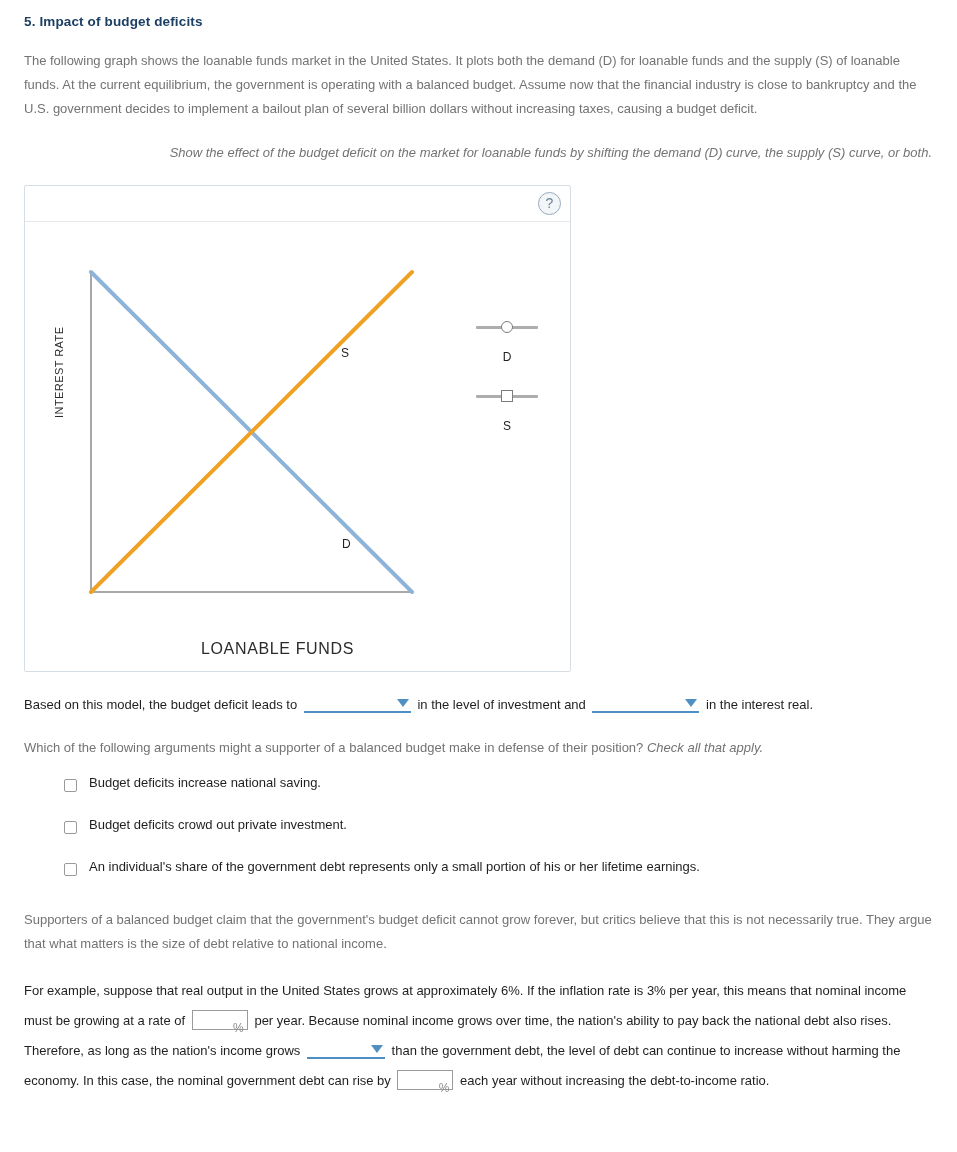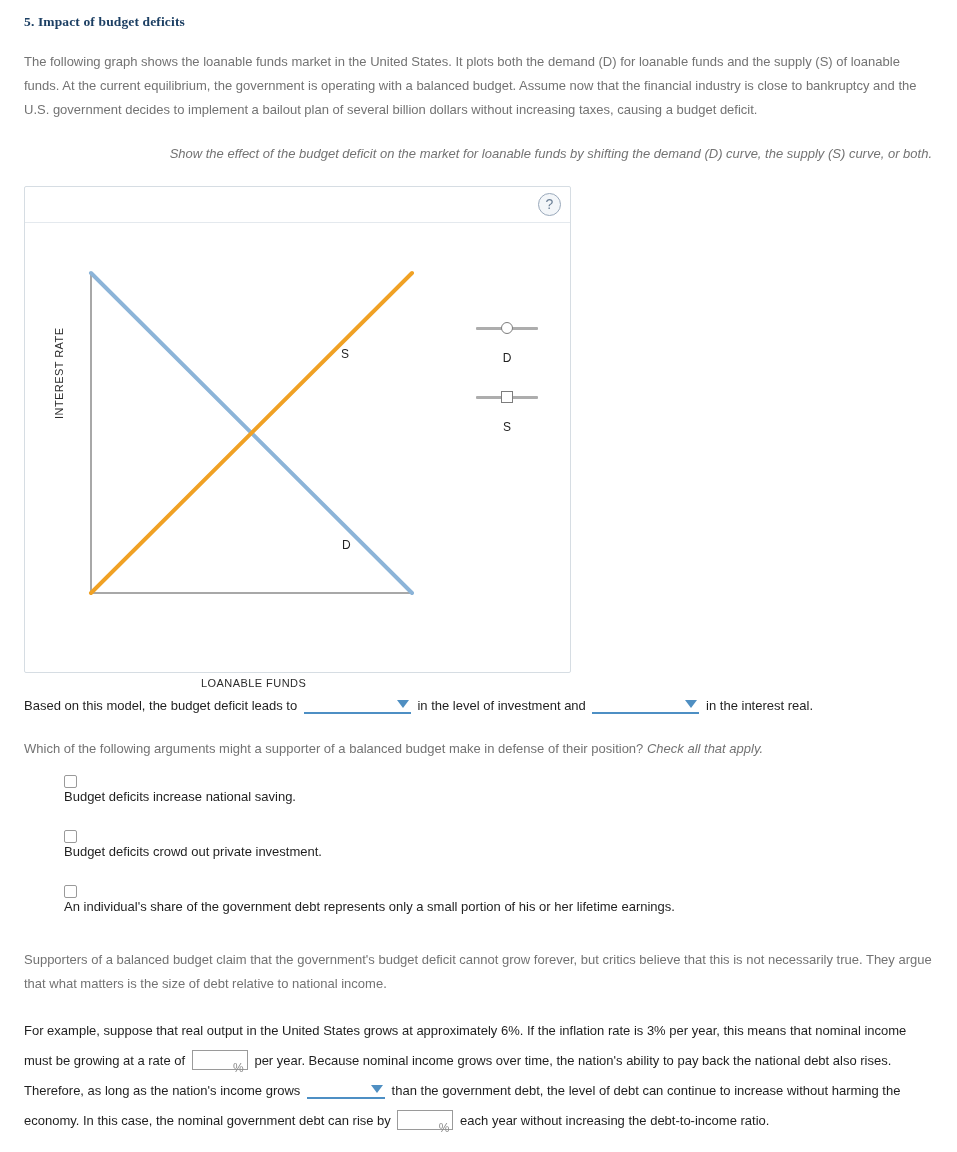--- a/index.html
+++ b/index.html
@@ -22,21 +22,20 @@
     padding: 14px 24px 20px 24px;
   }
 
   
   .q-title {
     font-size: 13.5px;
     font-weight: bold;
     color: #1c3f63;
     margin: 0 0 20px 0;
     letter-spacing: 0.01em;
-    font-family: Liberation Serif, serif;
   }
 
   
   .para {
     font-size: 13px;
     line-height: 24px;
     color: #737373;
     margin: 0 0 20px 0;
     max-width: 908px;
   }
@@ -89,22 +88,22 @@
     transform: rotate(-90deg);
     transform-origin: left top;
     font-size: 11px;
     letter-spacing: 0.04em;
     color: #2b2b2b;
     white-space: nowrap;
   }
   .axis-label-x {
     position: absolute;
     left: 176px;
-    top: 454px;
-    font-size: 11px;
+    top: 418px;
+    font-size: 16px;
     letter-spacing: 0.04em;
     color: #2b2b2b;
     white-space: nowrap;
   }
   .curve-label {
     position: absolute;
     font-size: 12px;
     color: #222;
   }
   .curve-label.s-lbl { left: 316px; top: 124px; }
@@ -210,24 +209,23 @@
     right: 3px;
     top: 2px;
     font-size: 12px;
     color: #8c8c8c;
   }
 
   
   .check-list { margin: 14px 0 0 0; padding: 0; }
   .check-row {
     display: flex;
-    align-items: flex-start;
+    align-items: flex-end;
     margin: 0 0 24px 0;
     padding-left: 40px;
-    flex-direction: column;
   }
   .check-row:last-child { margin-bottom: 16px; }
   .checkbox {
     width: 13px;
     height: 13px;
     min-width: 13px;
     border: 1px solid #9a9a9a;
     border-radius: 2px;
     background: #fff;
     margin-right: 12px;

